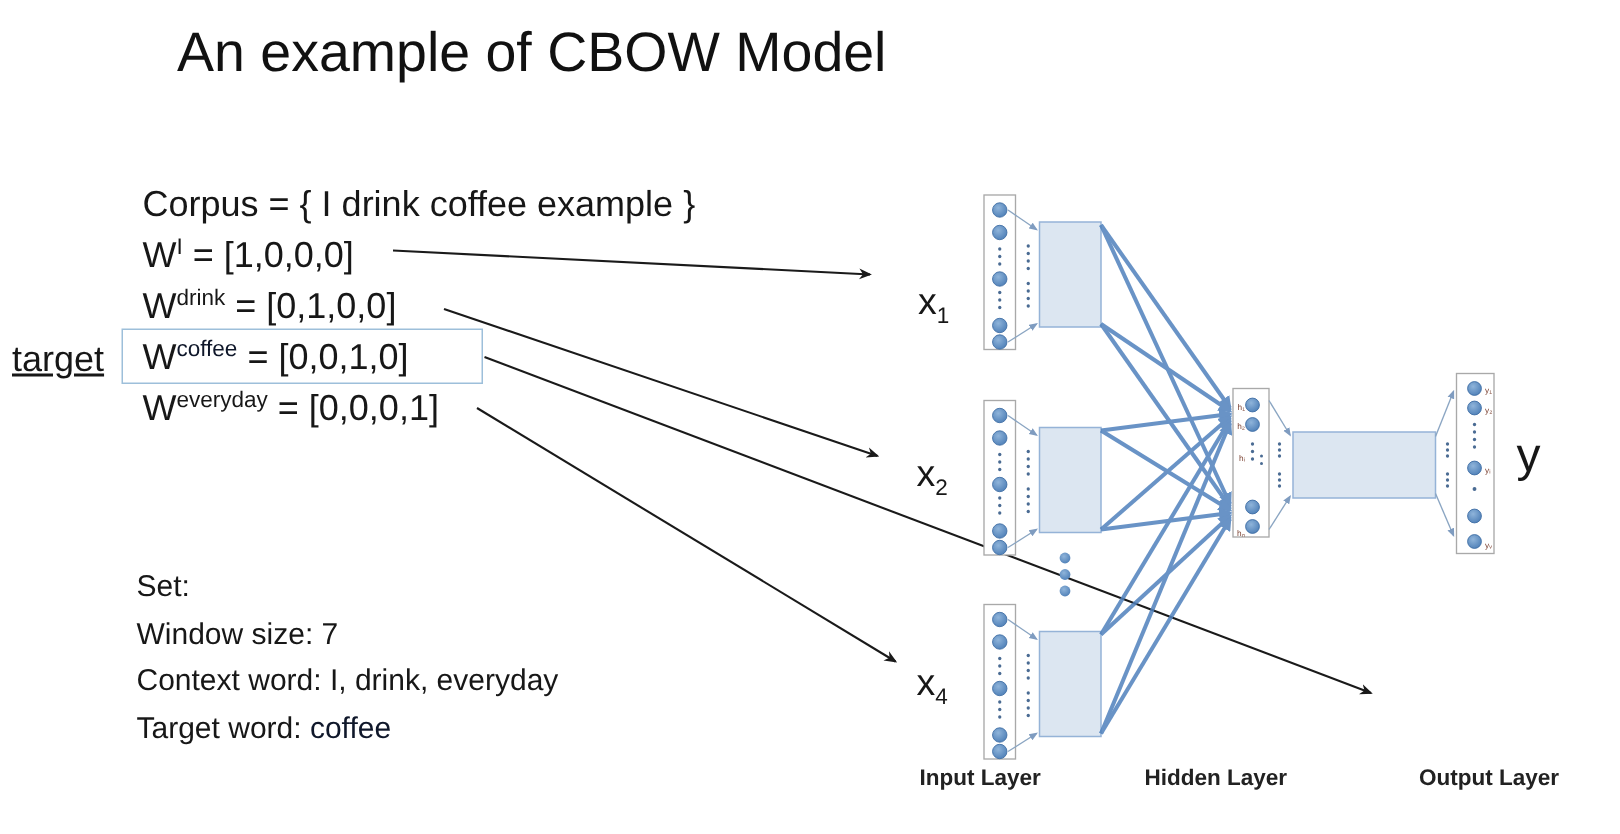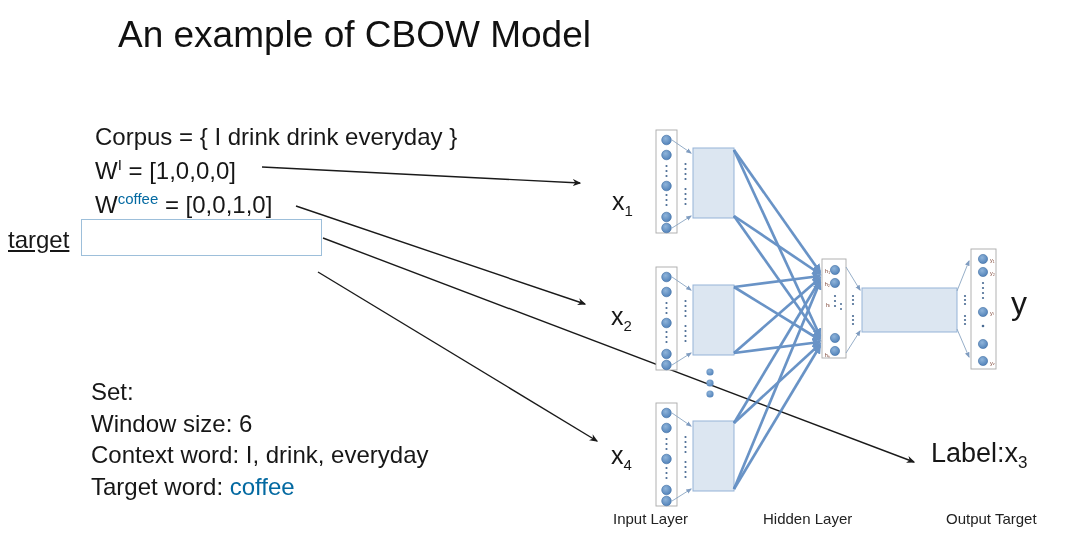--- a/index.html
+++ b/index.html
@@ -6,37 +6,37 @@
   html,body { width:1080px; height:556px; background:#fff; overflow:hidden;
               font-family:"Liberation Sans", sans-serif; color:#171717; }
   .stage { position:relative; width:1080px; height:556px; background:#fff; }
   svg.diagram { position:absolute; left:0; top:0; z-index:1; }
   .txt { position:absolute; z-index:2; white-space:nowrap; }
 
   .title { left:118px; top:14px; font-size:37px; color:#111; }
 
   .corpus { left:95px; top:120px; font-size:24px; line-height:34px; }
   .corpus sup { font-size:15px; line-height:0; }
-  .blue { color:#0369a1; }
+  .blue { color:#0f172a; }
   .target-box { position:absolute; left:81px; top:219px; width:241px; height:37px;
                 border:1.4px solid #9dbfda; z-index:1; background:rgba(255,255,255,0); }
   .target-lab { left:8px; top:226px; font-size:24px;text-decoration:underline; }
 
-  .setblk { left:91px; top:376px; font-size:24px; line-height:31.5px; }
+  .setblk { left:91px; top:376px; font-size:20px; line-height:31.5px; }
 
   .xlab { font-size:25px; }
   .xlab sub { font-size:15px; }
   .x1 { left:612px; top:187px; }
   .x2 { left:611px; top:302px; }
   .x4 { left:611px; top:441px; }
   .ylab { left:1011px; top:285px; font-size:32px; }
   .label-x3 { left:931px; top:438px; font-size:27px; }
   .label-x3 sub { font-size:17px; }
 
-  .layerlab { top:510px; font-size:15px; font-weight:normal; color:#222;text-align:center; }
+  .layerlab { top:510px; font-size:15px; font-weight:bold; color:#222;text-align:center; }
   .ll-in  { left:613px; }
   .ll-hid { left:763px; }
   .ll-out { left:946px; }
 </style>
 </head>
 <body>
 
 <div class="stage">
 
   <svg class="diagram" width="1080" height="556" viewBox="0 0 1080 556">
@@ -186,36 +186,37 @@
       <text x="990" y="365" font-size="5.5" fill="#7b4030">yᵥ</text>
     </g>
   </svg>
 
   <div class="txt title">An example of CBOW Model</div>
 
   <div class="target-box"></div>
   <div class="txt target-lab">target</div>
 
   <div class="txt corpus">
-    <div>Corpus = { I drink drink everyday }</div>
+    <div>Corpus = { I drink coffee example }</div>
     <div><span>W</span><sup>I</sup><span> = [1,0,0,0]</span></div>
+    <div><span>W</span><sup>drink</sup><span> = [0,1,0,0]</span></div>
     <div><span>W</span><sup class="blue">coffee</sup><span> = [0,0,1,0]</span></div>
+    <div><span>W</span><sup>everyday</sup><span> = [0,0,0,1]</span></div>
   </div>
 
   <div class="txt setblk">
     <div>Set:</div>
-    <div>Window size: 6</div>
+    <div>Window size: 7</div>
     <div>Context word: I, drink, everyday</div>
     <div><span>Target word: </span><span class="blue">coffee</span></div>
   </div>
 
   <div class="txt xlab x1"><span>x</span><sub>1</sub></div>
   <div class="txt xlab x2"><span>x</span><sub>2</sub></div>
   <div class="txt xlab x4"><span>x</span><sub>4</sub></div>
 
   <div class="txt ylab">y</div>
-  <div class="txt label-x3"><span>Label:x</span><sub>3</sub></div>
 
   <div class="txt layerlab ll-in">Input Layer</div>
   <div class="txt layerlab ll-hid">Hidden Layer</div>
-  <div class="txt layerlab ll-out">Output Target</div>
+  <div class="txt layerlab ll-out">Output Layer</div>
 
 </div>
 
 </body></html>

